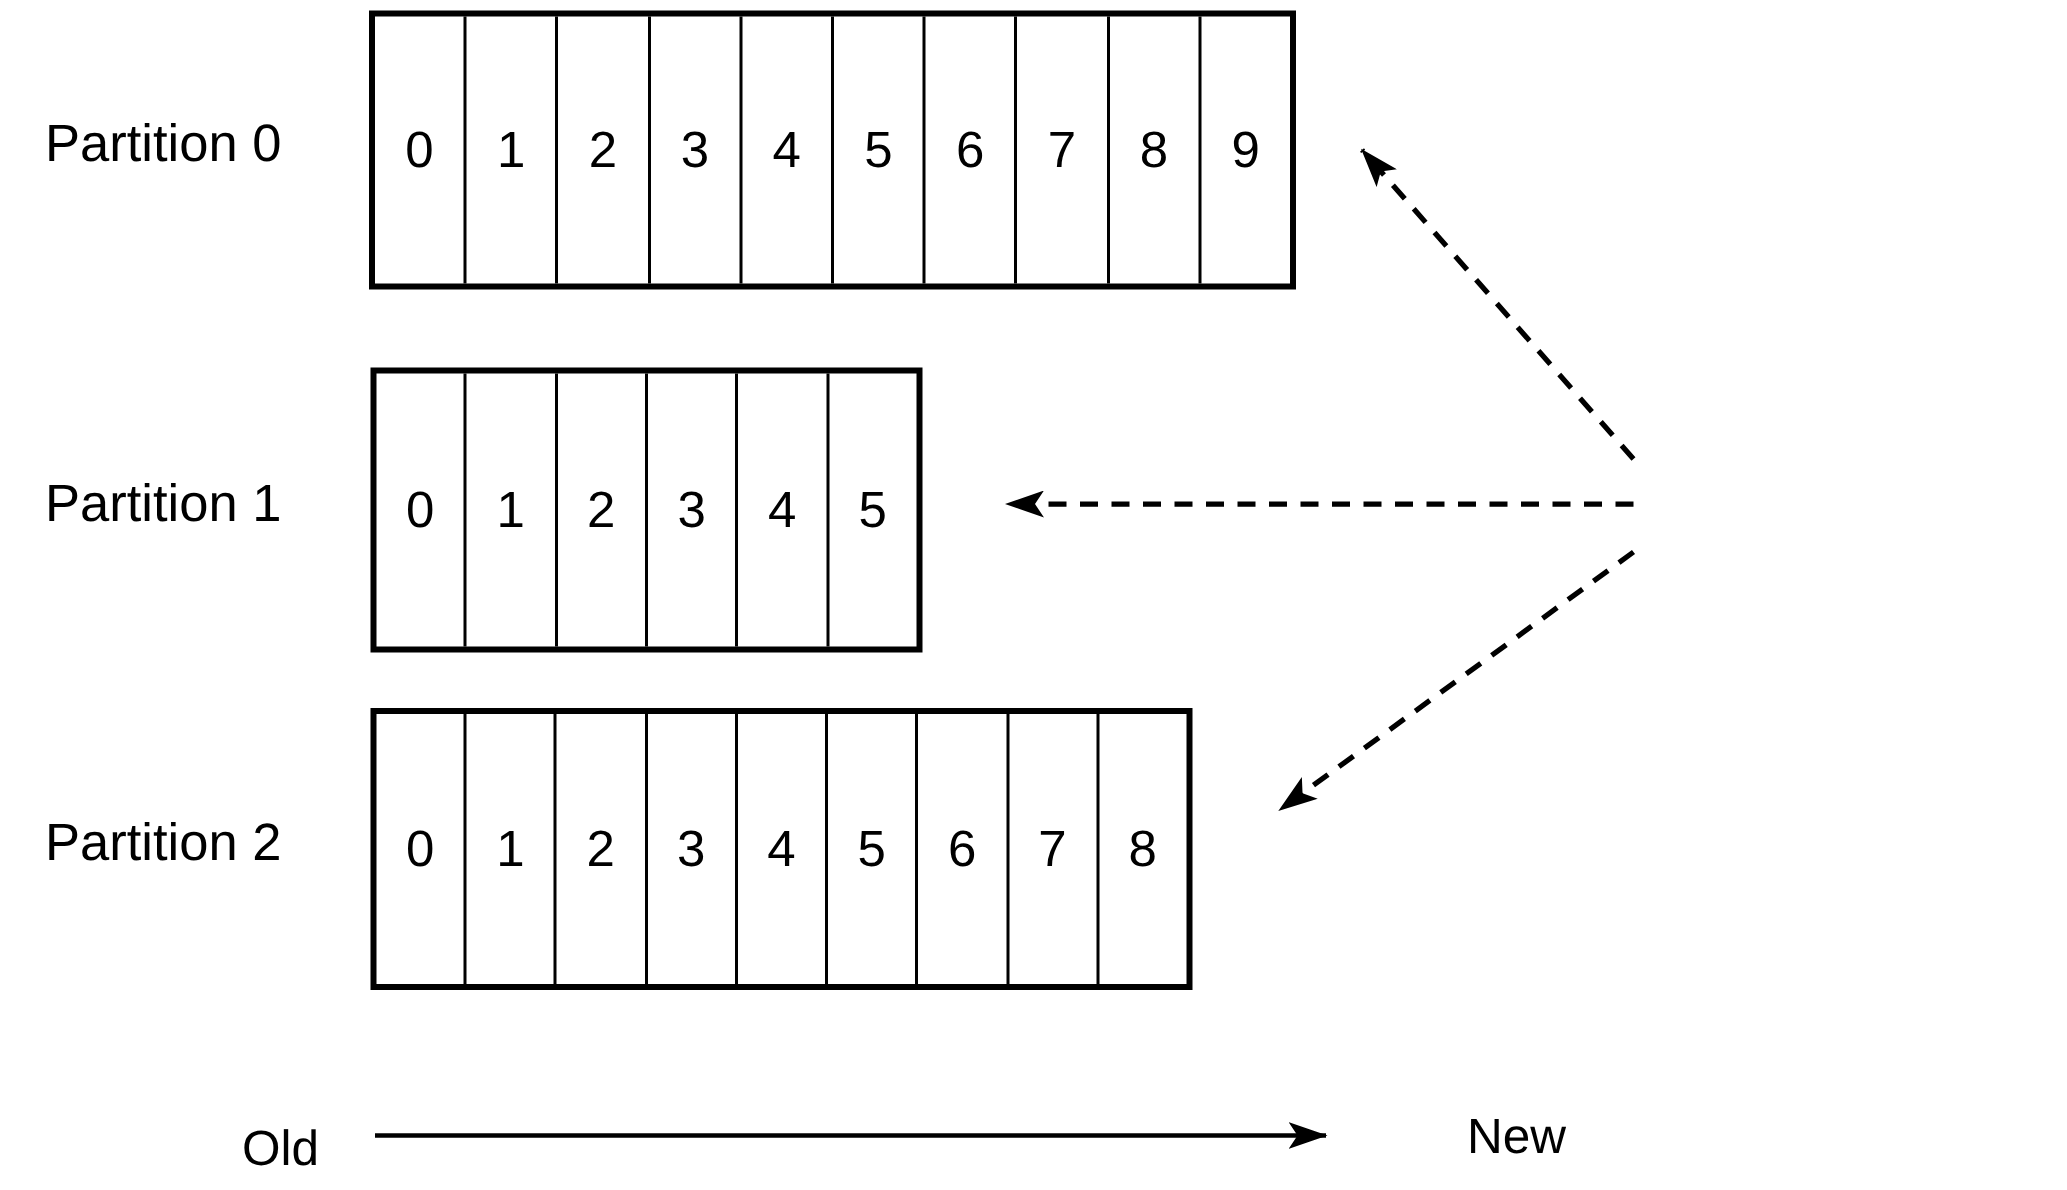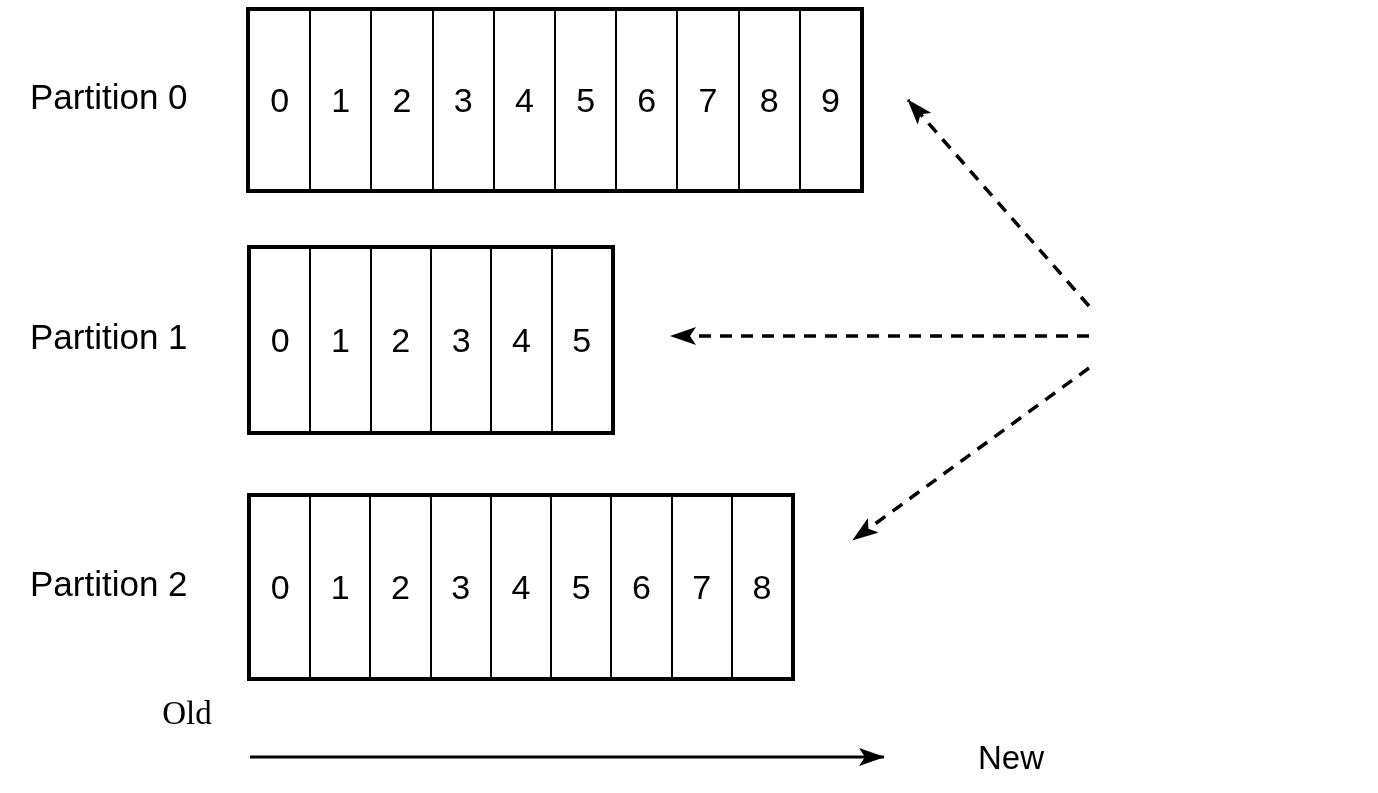--- a/index.html
+++ b/index.html
@@ -76,23 +76,22 @@
     line-height: 1;
     white-space: nowrap;
   }
   .writes-label {
     left: 1128px;
     top: 337px;
     transform: translateY(-50%);
   }
   .old-label {
     left: 187px;
-    top: 713px;
+    top: 765px;
     transform: translate(-50%, -50%);
-    font-family: Liberation Serif, serif;
   }
   .new-label {
     left: 972px;
     top: 757px;
     transform: translate(-50%, -50%);
     margin-left: 39px;
   }
 </style>
 </head>
 <body>
@@ -120,21 +119,21 @@
     <div class="partition-box" style="left: 247px; width: 360px;">
         <div class="cell">0</div>
         <div class="cell">1</div>
         <div class="cell">2</div>
         <div class="cell">3</div>
         <div class="cell">4</div>
         <div class="cell">5</div>
       </div>
   </div>
 
-  <div class="partition-row" style="top:493px; height:180px;">
+  <div class="partition-row" style="top:472px; height:180px;">
     <div class="partition-label">Partition 2</div>
     <div class="partition-box" style="left: 247px; width: 540px;">
         <div class="cell">0</div>
         <div class="cell">1</div>
         <div class="cell">2</div>
         <div class="cell">3</div>
         <div class="cell">4</div>
         <div class="cell">5</div>
         <div class="cell">6</div>
         <div class="cell">7</div>

